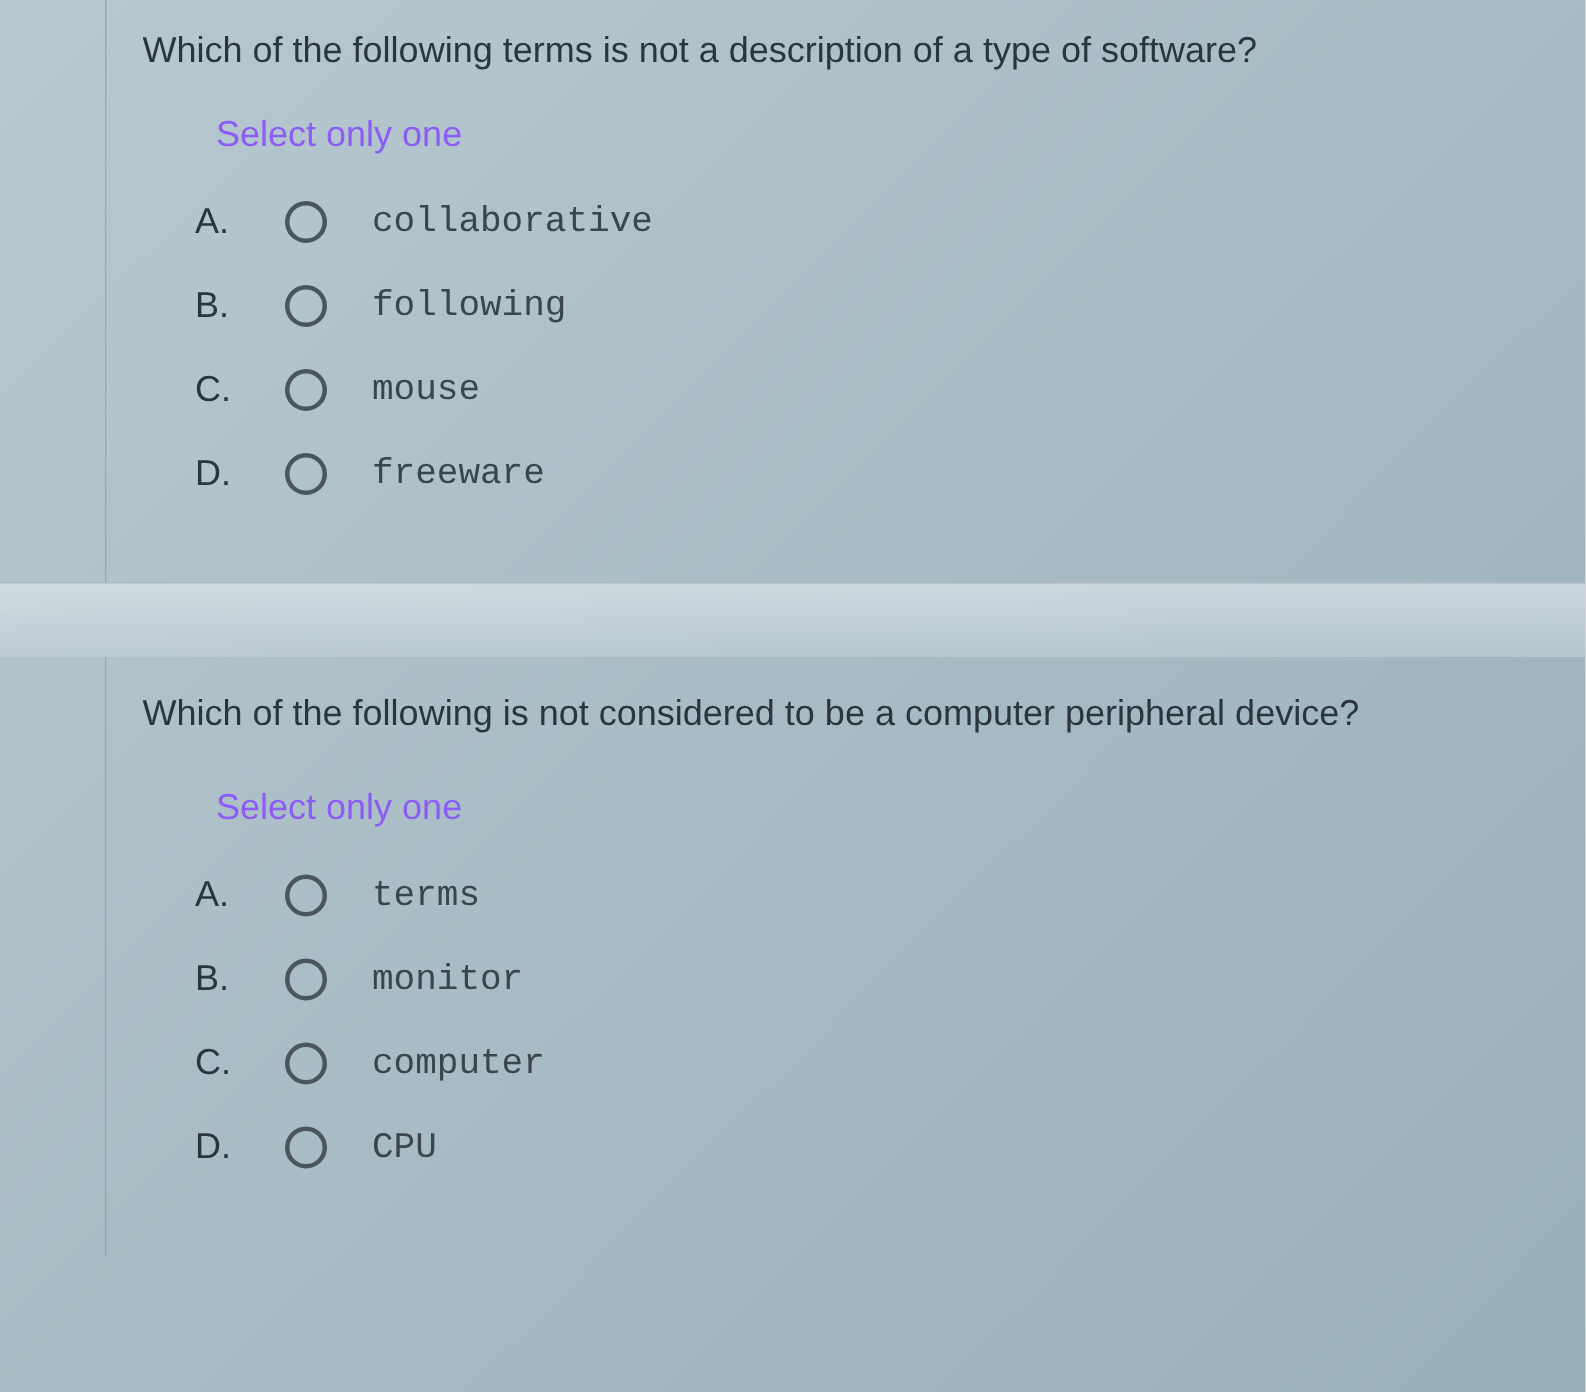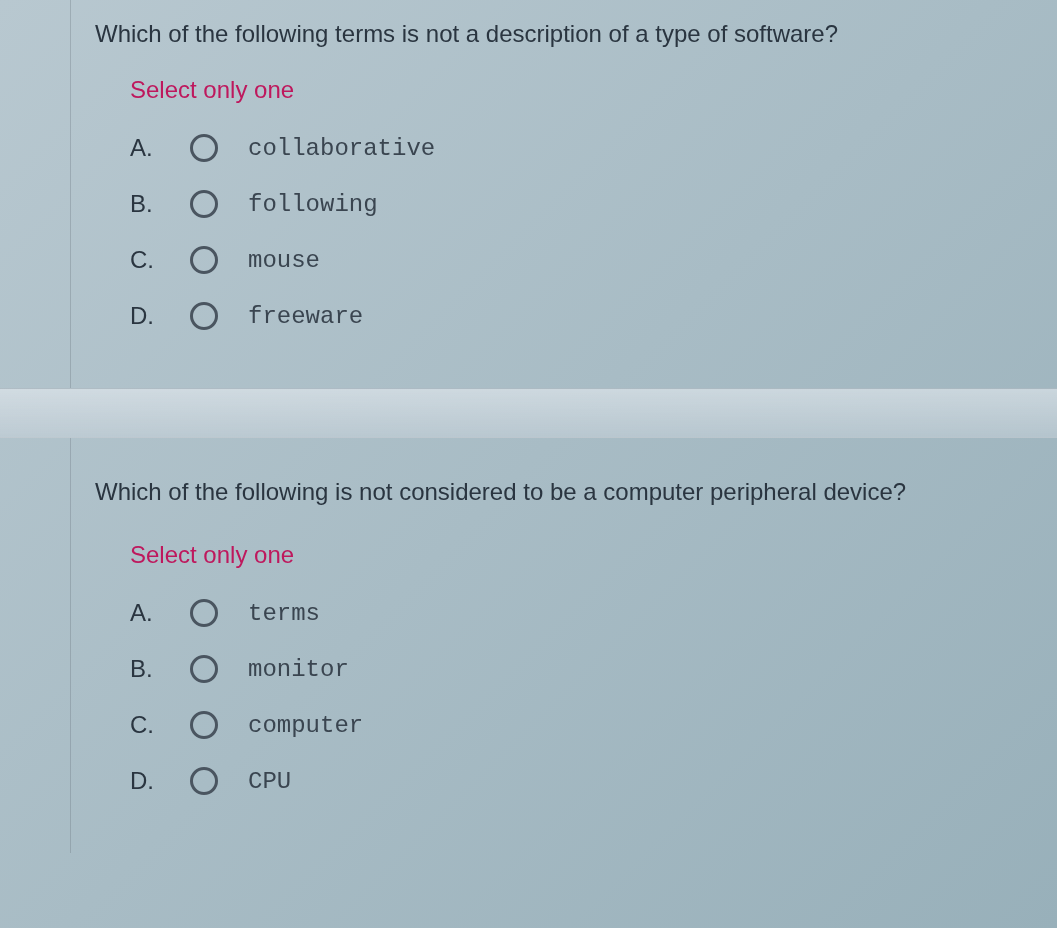--- a/index.html
+++ b/index.html
@@ -29,23 +29,23 @@
     }
     .question-text {
       font-size: 24px;
       font-weight: normal;
       color: #2a3540;
       margin-bottom: 28px;
       margin-left: -5px;
     }
     .instruction {
       font-size: 24px;
-      color: #be185d;
+      color: #8b5cf6;
       margin-bottom: 30px;
-      margin-left: 30px;
+      margin-left: 44px;
     }
     .options {
       margin-left: 30px;
     }
     .option-row {
       display: flex;
       align-items: center;
       margin-bottom: 28px;
       gap: 30px;
     }
@@ -67,21 +67,21 @@
       color: #3a4550;
       font-family: Liberation Mono, monospace;
     }
     .divider {
       height: 50px;
       background: linear-gradient(to bottom, rgba(230,235,240,0.6) 0%, rgba(200,210,218,0.5) 100%);
       border-top: 1px solid rgba(120,130,140,0.2);
       border-bottom: 1px solid rgba(120,130,140,0.2);
     }
     .q2 {
-      padding-top: 40px;
+      padding-top: 24px;
     }
     .q2 .question-text {
       margin-bottom: 35px;
     }
   </style>
 </head>
 <body>
 
 <div class="question-block">
   <div class="question-text">Which of the following terms is not a description of a type of software?</div>

